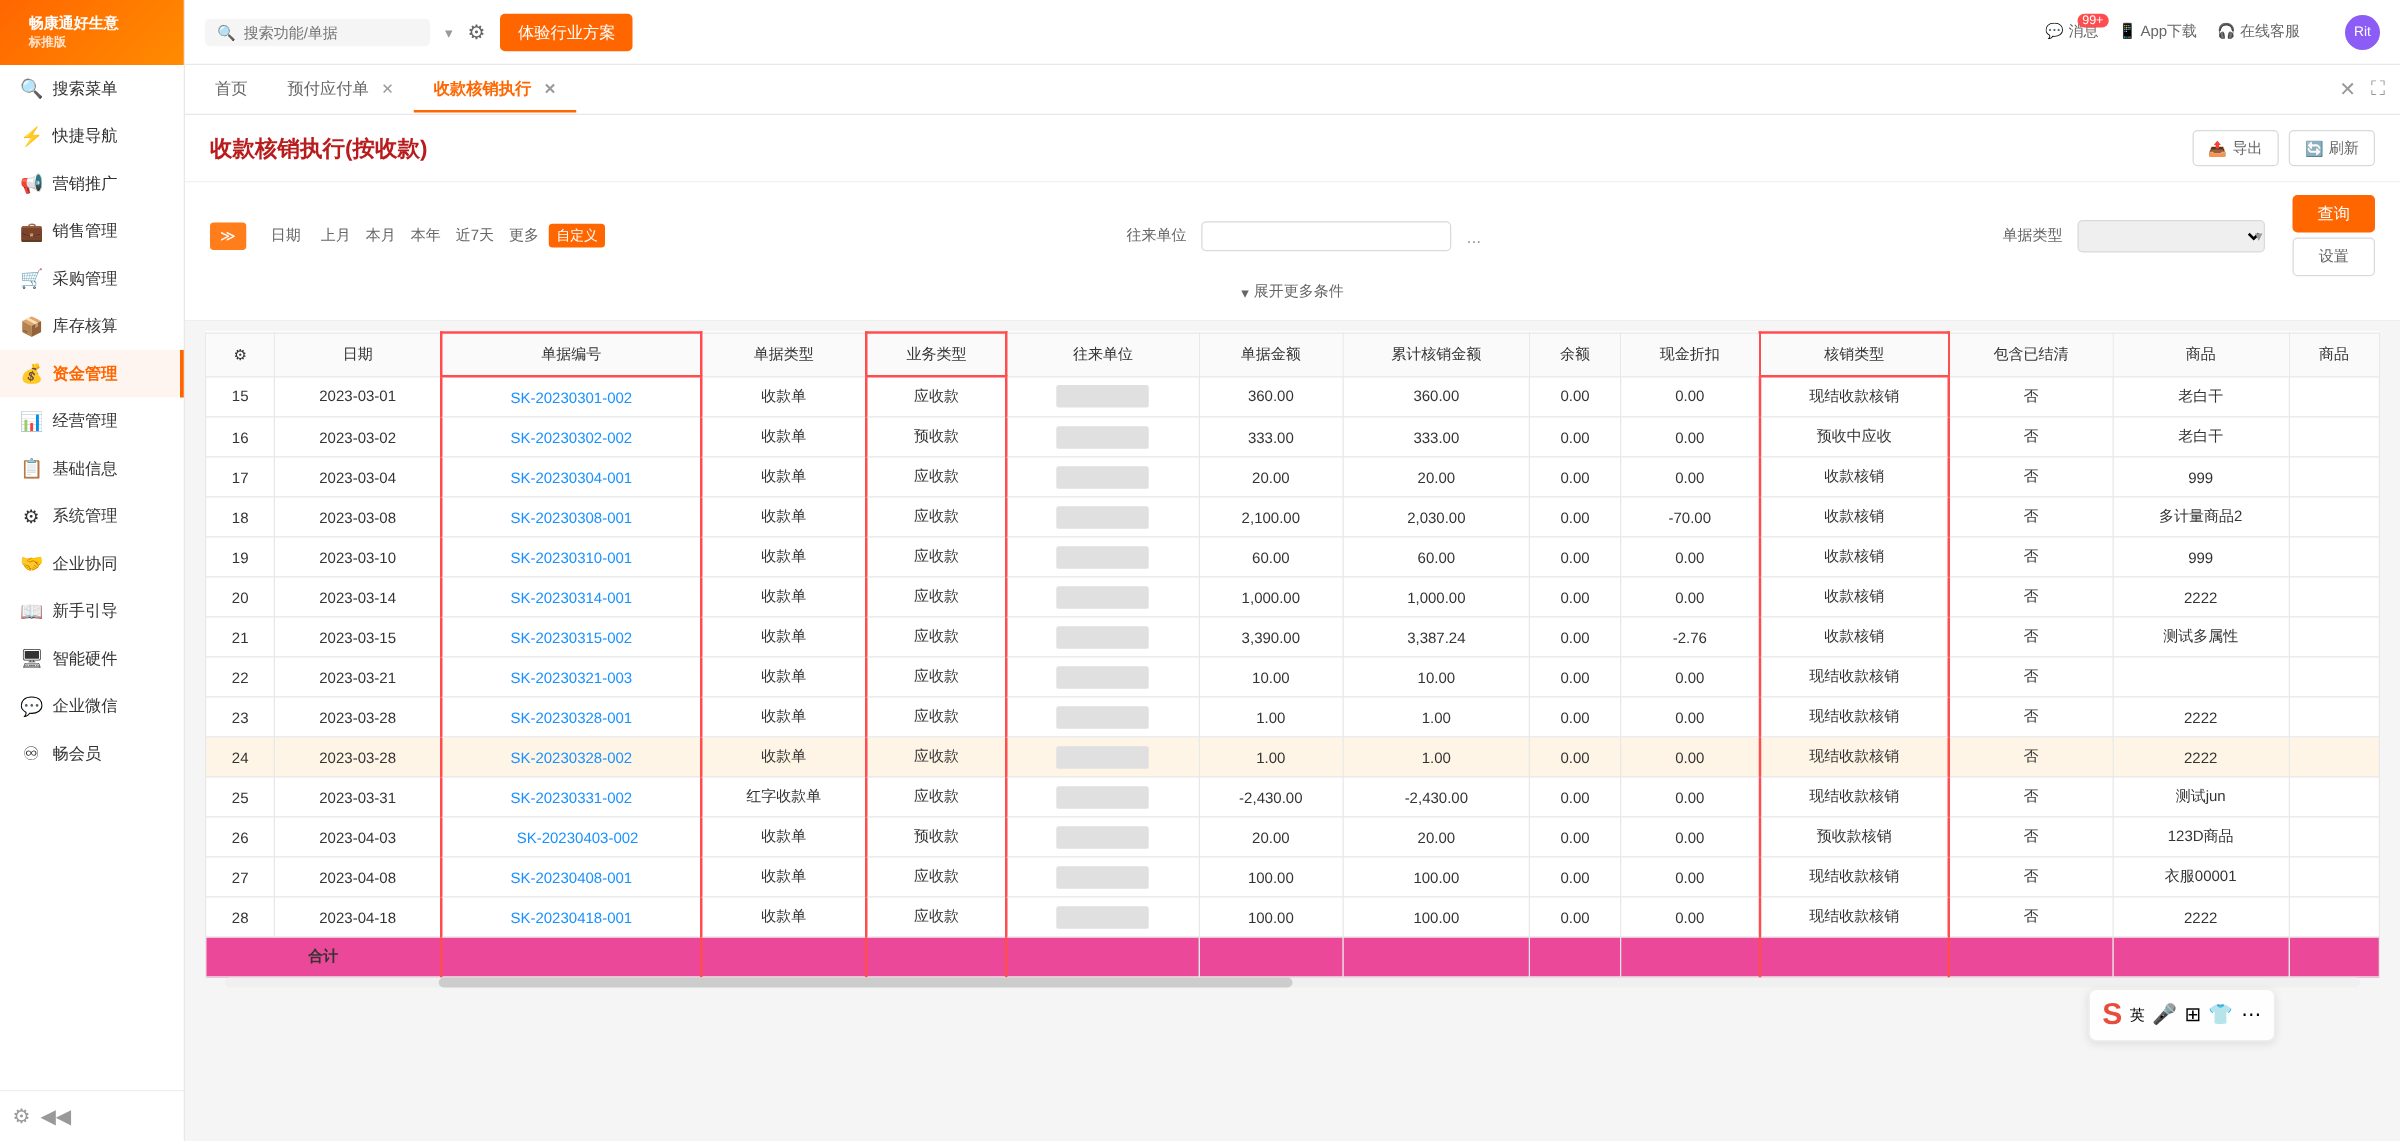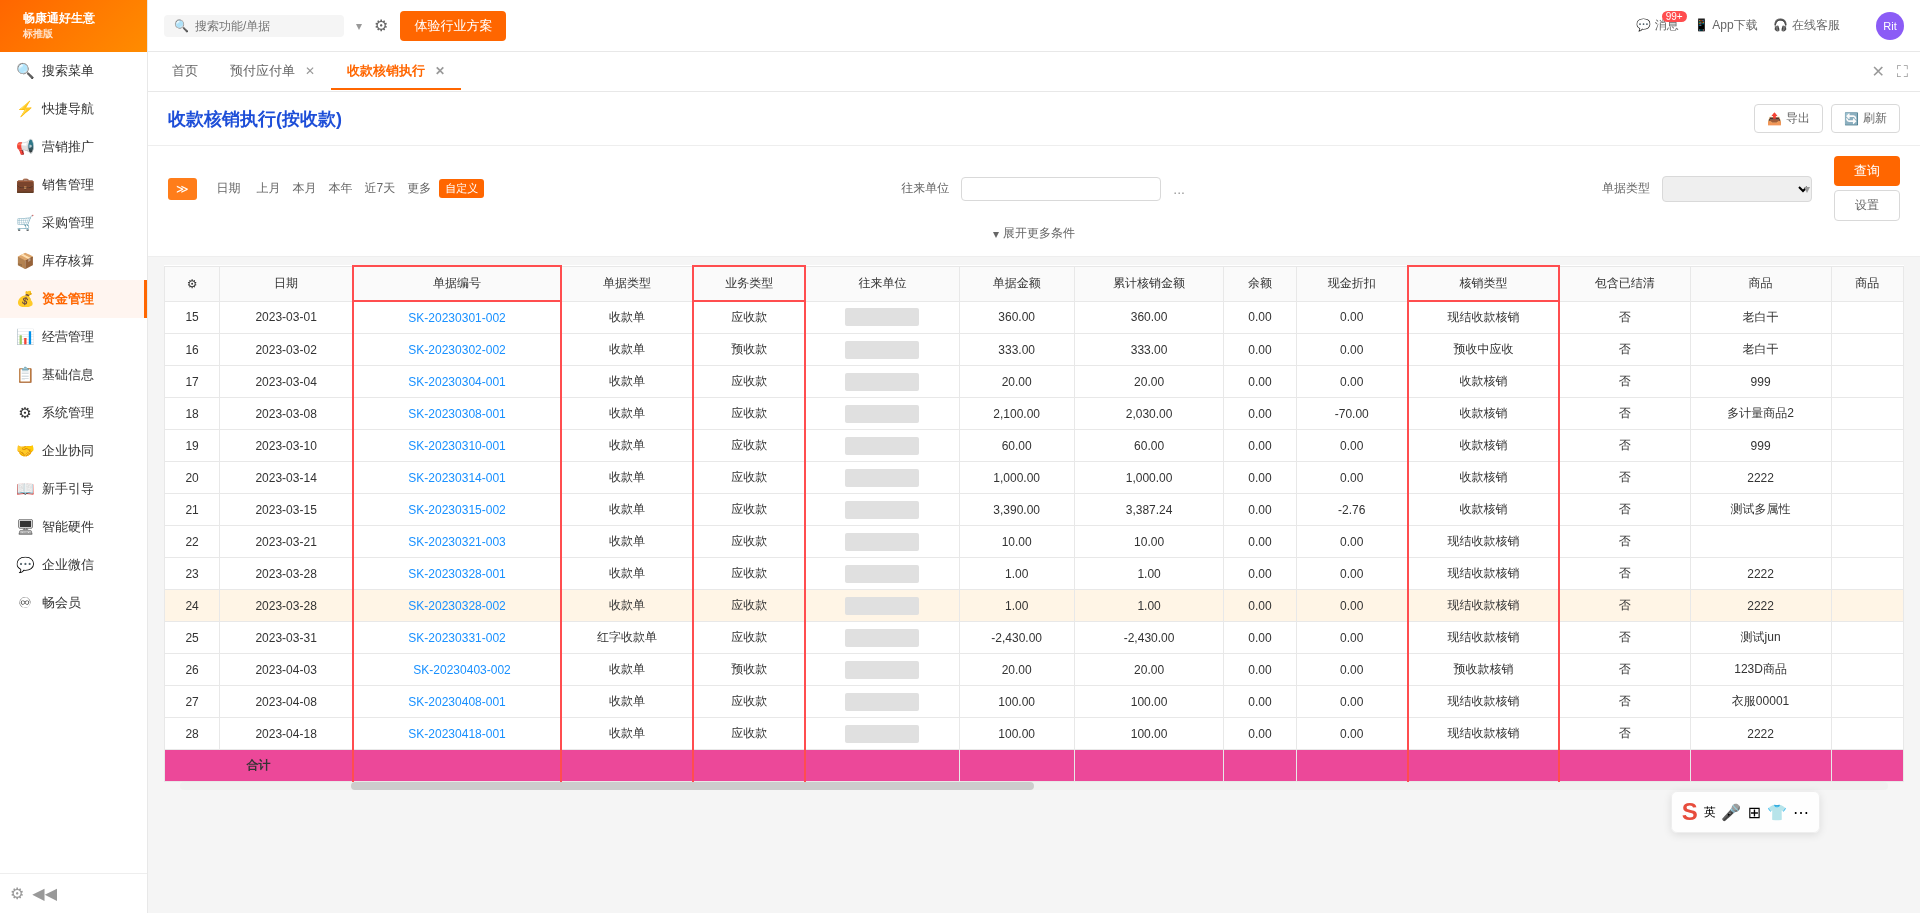--- a/index.html
+++ b/index.html
@@ -31,21 +31,21 @@
     .tabbar { height: 40px; background: #fff; border-bottom: 1px solid #e8e8e8; display: flex; align-items: center; padding: 0 8px; gap: 0; }
     .tab { padding: 8px 16px; font-size: 13px; color: #666; cursor: pointer; border-bottom: 2px solid transparent; display: flex; align-items: center; gap: 6px; }
     .tab.active { color: #ff6600; border-bottom: 2px solid #ff6600; font-weight: bold; }
     .tab-close { font-size: 12px; color: #999; margin-left: 4px; cursor: pointer; }
     .tab-actions { margin-left: auto; display: flex; gap: 4px; }
     .tab-action-btn { background: none; border: none; font-size: 16px; color: #999; cursor: pointer; padding: 4px; }
 
     
     .page-content { flex: 1; overflow: hidden; display: flex; flex-direction: column; background: #f5f5f5; padding: 0; }
     .page-header { background: #fff; padding: 12px 20px; border-bottom: 1px solid #eee; display: flex; align-items: center; justify-content: space-between; }
-    .page-title { font-size: 18px; font-weight: bold; color: #1d4ed8; }
+    .page-title { font-size: 18px; font-weight: bold; color: #b91c1c; }
     .page-header-actions { display: flex; gap: 8px; }
     .btn-export { background: #fff; border: 1px solid #d9d9d9; border-radius: 4px; padding: 5px 12px; font-size: 12px; cursor: pointer; color: #666; display: flex; align-items: center; gap: 4px; }
     .btn-refresh { background: #fff; border: 1px solid #d9d9d9; border-radius: 4px; padding: 5px 12px; font-size: 12px; cursor: pointer; color: #666; display: flex; align-items: center; gap: 4px; }
 
     
     .filter-area { background: #fff; padding: 10px 20px; border-bottom: 1px solid #eee; }
     .filter-row { display: flex; align-items: center; gap: 12px; flex-wrap: wrap; }
     .filter-label { color: #666; font-size: 12px; white-space: nowrap; }
     .filter-date-btns { display: flex; gap: 4px; align-items: center; }
     .filter-date-btn { background: none; border: none; font-size: 12px; color: #666; cursor: pointer; padding: 2px 4px; }

